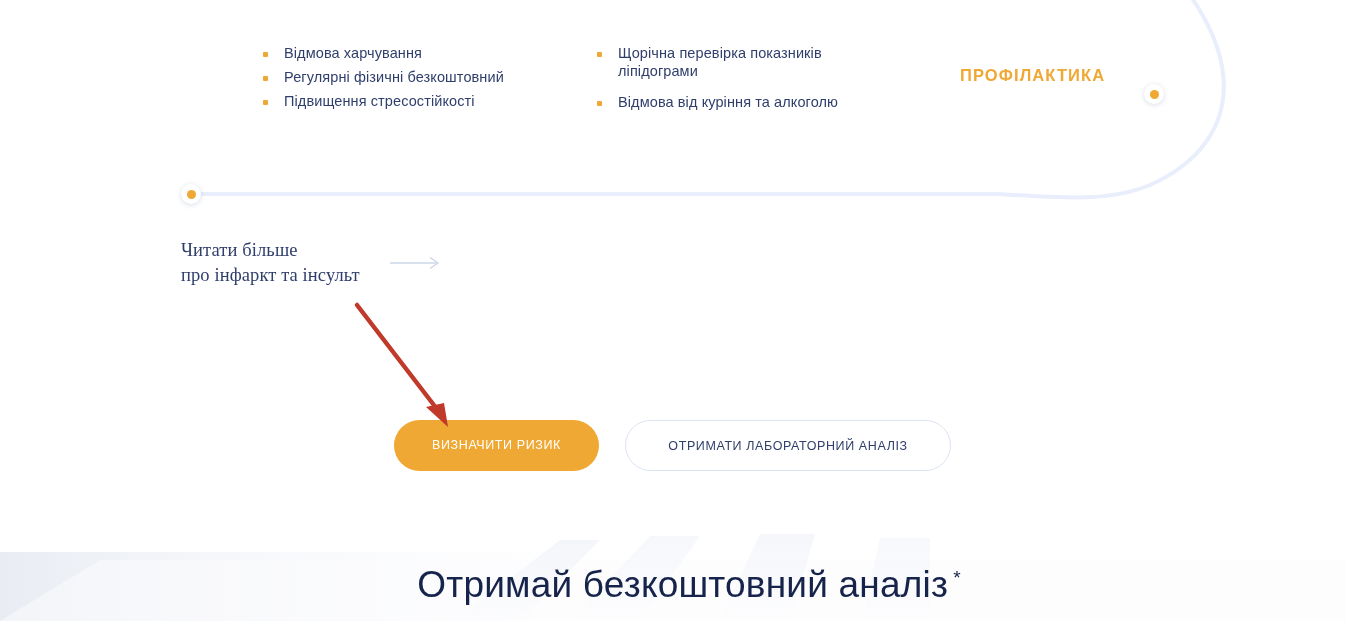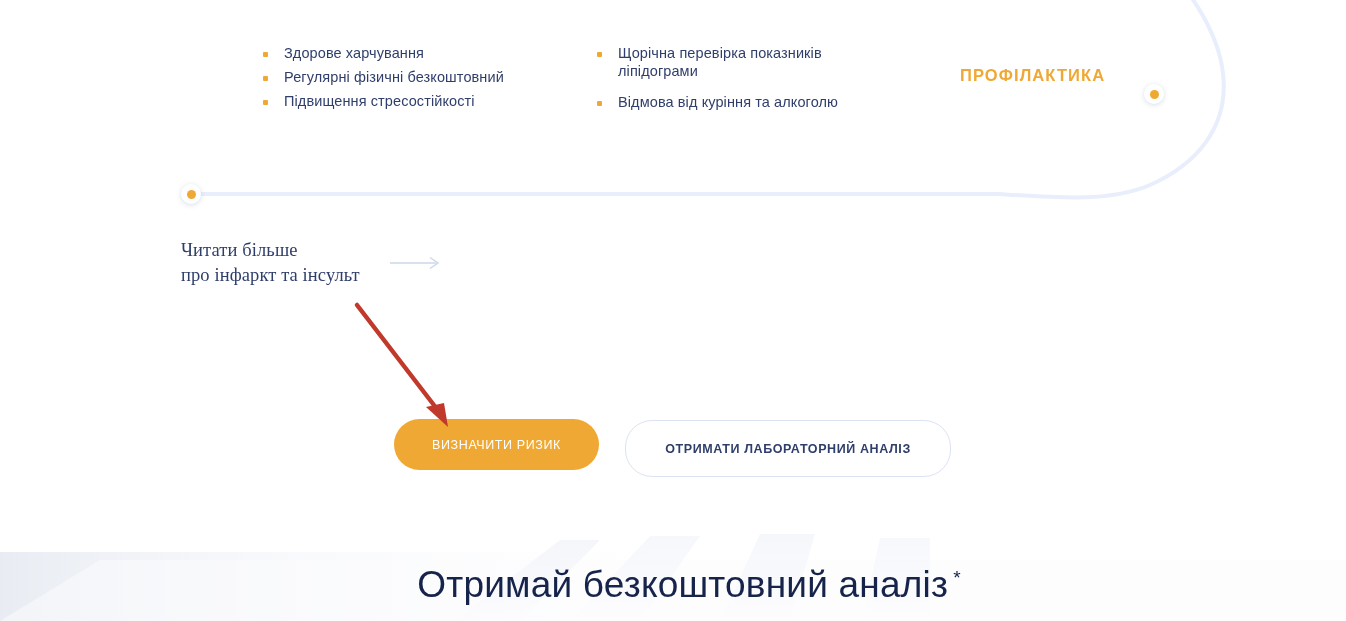--- a/index.html
+++ b/index.html
@@ -119,50 +119,49 @@
     margin-left: 30px;
     margin-top: 4px;
   }
 
   
   #cta-row {
     position: absolute;
     left: 394px;
     top: 419px;
     display: flex;
-    align-items: flex-start;
+    align-items: center;
   }
   #btn-risk {
     width: 205px;
     height: 51px;
     border: none;
     border-radius: 26px;
     background: #efa833;
     color: #ffffff;
     font-family: "Liberation Sans", sans-serif;
     font-size: 12.5px;
     letter-spacing: 0.6px;
     cursor: pointer;
     padding: 0;
   }
   #btn-lab {
     margin-left: 26px;
     margin-top: 1px;
     width: 326px;
-    height: 57px;
+    height: 51px;
     border: 1px solid #dbe3f2;
     border-radius: 27px;
     background: #ffffff;
     color: #2f3e6b;
     font-family: "Liberation Sans", sans-serif;
     font-size: 12.5px;
     letter-spacing: 0.6px;
     cursor: pointer;
     padding: 0;
-    font-weight: bold;
   }
 
   
   #bottom-section {
     position: absolute;
     left: 16px;
     top: 492px;
     width: 1346px;
     height: 129px;
     overflow: hidden;
@@ -221,21 +220,21 @@
     </g>
 
     <path d="M 1140 -60 C 1250 40, 1250 140, 1150 185 C 1110 202, 1060 198, 1000 194 L 200 194" fill="none" stroke="#e8eefb" stroke-width="4" stroke-linecap="round"></path>
   </svg>
 
   <div id="prevention-block">
 
     <div class="prevention-col" id="prevention-col-left">
       <div class="bullet-row">
         <span class="bullet-dot"></span>
-        <span class="bullet-text">Здорове харчування</span>
+        <span class="bullet-text">Відмова харчування</span>
       </div>
       <div class="bullet-row">
         <span class="bullet-dot"></span>
         <span class="bullet-text">Регулярні фізичні безкоштовний</span>
       </div>
       <div class="bullet-row">
         <span class="bullet-dot"></span>
         <span class="bullet-text">Підвищення стресостійкості</span>
       </div>
     </div>

